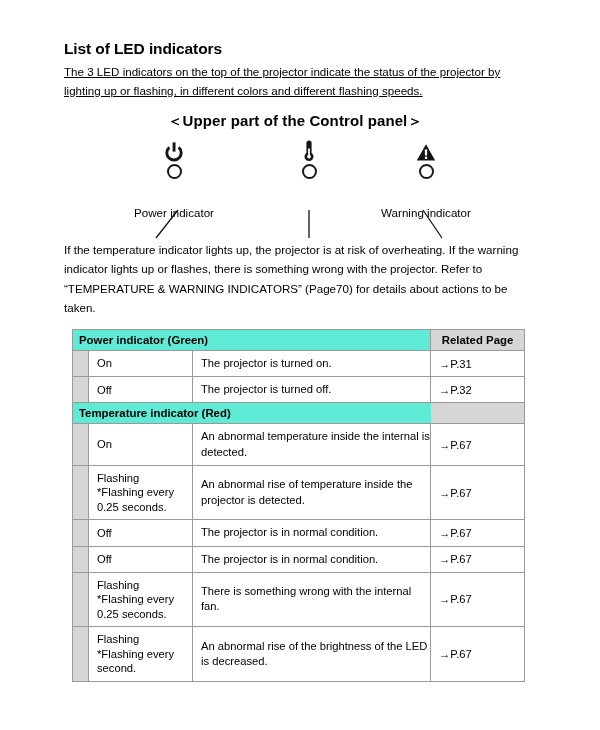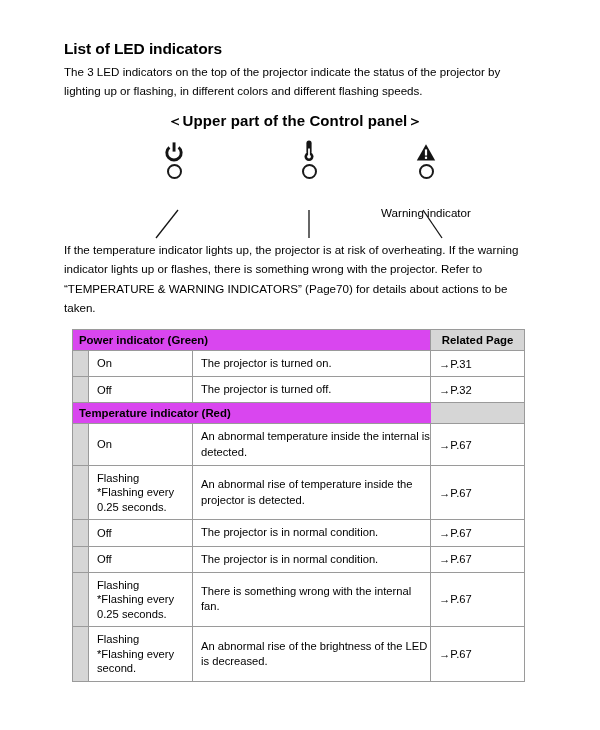--- a/index.html
+++ b/index.html
@@ -31,20 +31,21 @@
     font-weight: bold;
     letter-spacing: -0.1px;
   }
   .intro {
     position: absolute;
     left: 64px;
     top: 62px;
     width: 462px;
     font-size: 11.6px;
     line-height: 19px;
+    text-decoration: underline;
   }
 
   
   .diagram {
     position: absolute;
     left: 64px;
     top: 112px;
     width: 462px;
     height: 112px;
   }
@@ -124,21 +125,21 @@
     width: 452px;
     table-layout: fixed;
     font-size: 11.2px;
   }
   table.led td {
     border: 1px solid #9a9a9a;
     padding: 0;
     vertical-align: middle;
   }
   .sec-head {
-    background: #d946ef;
+    background: #5eead4;
     font-weight: bold;
     font-size: 11.4px;
     padding: 4px 0 4px 6px !important;
     border-right: none !important;
     margin-top: 16px;
   }
   .sec-head-blank {
     background: #d6d6d6;
     border-left: none !important;
   }
@@ -218,20 +219,21 @@
           <rect x="8.9" y="6.4" width="2.2" height="6.1" fill="#ffffff"></rect>
           <rect x="8.9" y="13.7" width="2.2" height="2.2" fill="#ffffff"></rect>
         </svg>
       </div>
       <div class="lamp"></div>
       <svg class="leader" viewBox="0 0 100 32">
         <line x1="47" y1="2" x2="66" y2="30" stroke="#141414" stroke-width="1.3"></line>
       </svg>
     </div>
 
+    <div class="ind-label power">Power indicator</div>
     <div class="ind-label warn">Warning indicator</div>
   </div>
 
   <div class="body-para">If the temperature indicator lights up, the projector is at risk of overheating. If the warning indicator lights up or flashes, there is something wrong with the projector. Refer to “TEMPERATURE &amp; WARNING INDICATORS” (Page70) for details about actions to be taken.</div>
 
   <div class="table-wrap">
     <table class="led">
       <colgroup>
         <col style="width:16px">
         <col class="col-state">

